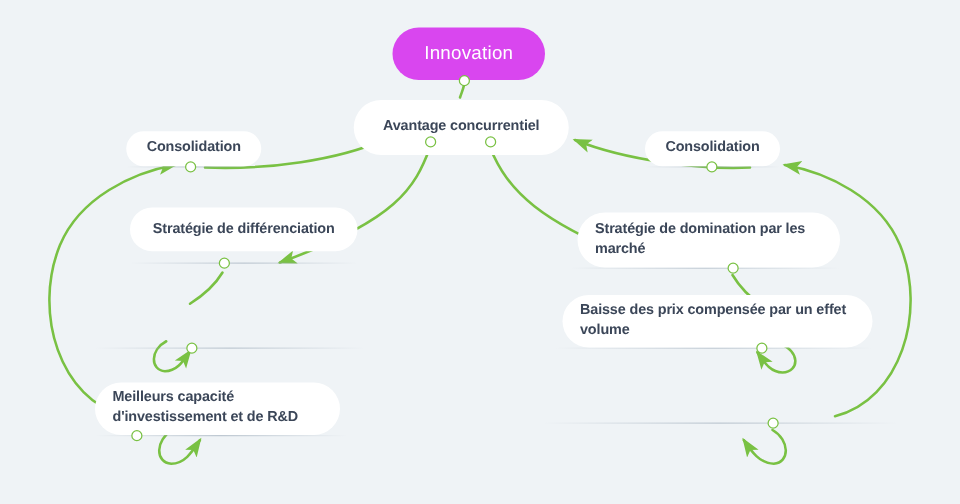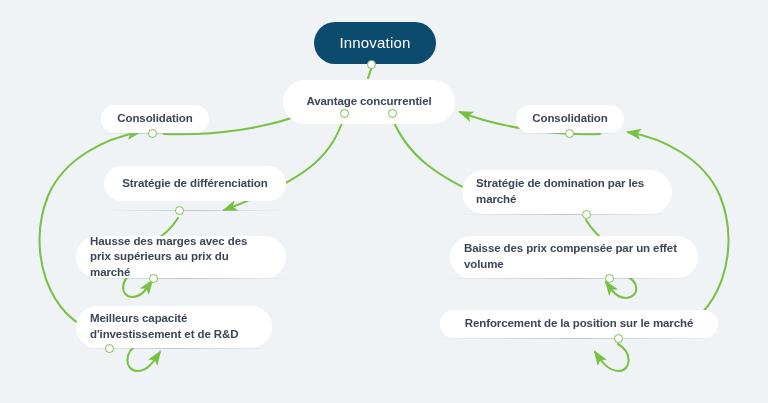--- a/index.html
+++ b/index.html
@@ -36,21 +36,21 @@
     align-items: center;
     color: #3b4658;
     font-weight: bold;
     font-size: 11.5px;
     line-height: 1.35;
     letter-spacing: -0.1px;
     padding: 6px 16px;
     z-index: 3;
   }
   .node.root {
-    background: #0c4a6e;
+    background: #d946ef;
     color: #ffffff;
     font-weight: normal;
     font-size: 15px;
     justify-content: center;
     border-radius: 26px;
     letter-spacing: 0.2px;
   }
   .node .label {
     width: 100%;
     white-space: pre-line;
@@ -146,37 +146,31 @@
   </div>
   <div class="underbar" style="left:104px; top:210px; width:182px;"></div>
   <div class="port" style="left:175px; top:206px;"></div>
 
   <div class="node" style="left:462px; top:170px; width:210px; height:44px; padding-left:14px;">
     <span class="label">Stratégie de domination par les marché</span>
   </div>
   <div class="underbar" style="left:456px; top:214px; width:216px;"></div>
   <div class="port" style="left:582px; top:210px;"></div>
 
-  <div class="node" style="left:76px; top:236px; width:210px; height:42px; padding-left:14px;">
-    <span class="label">Hausse des marges avec des prix supérieurs au prix du marché</span>
-  </div>
   <div class="underbar" style="left:76px; top:278px; width:216px;"></div>
   <div class="port" style="left:149px; top:274px;"></div>
 
   <div class="node" style="left:450px; top:236px; width:248px; height:42px; padding-left:14px;">
     <span class="label">Baisse des prix compensée par un effet volume</span>
   </div>
   <div class="underbar" style="left:444px; top:278px; width:254px;"></div>
   <div class="port" style="left:605px; top:274px;"></div>
 
   <div class="node" style="left:76px; top:306px; width:196px; height:42px; padding-left:14px;">
     <span class="label">Meilleurs capacité d'investissement et de R&amp;D</span>
   </div>
   <div class="underbar" style="left:76px; top:348px; width:202px;"></div>
   <div class="port" style="left:105px; top:344px;"></div>
 
-  <div class="node center" style="left:440px; top:310px; width:278px; height:28px;">
-    <span class="label">Renforcement de la position sur le marché</span>
-  </div>
   <div class="underbar" style="left:434px; top:338px; width:284px;"></div>
   <div class="port" style="left:614px; top:334px;"></div>
 
 </div>
 
 </body></html>

